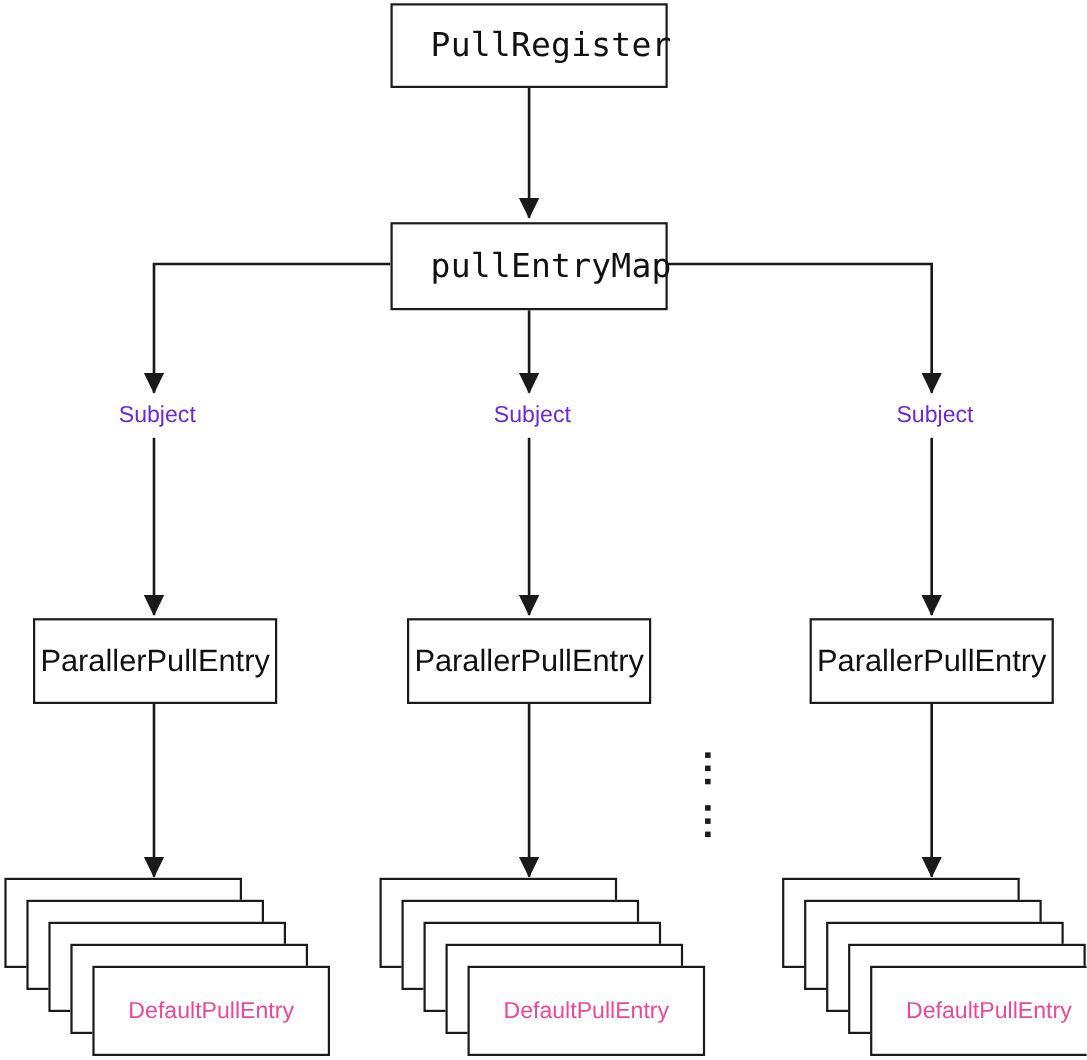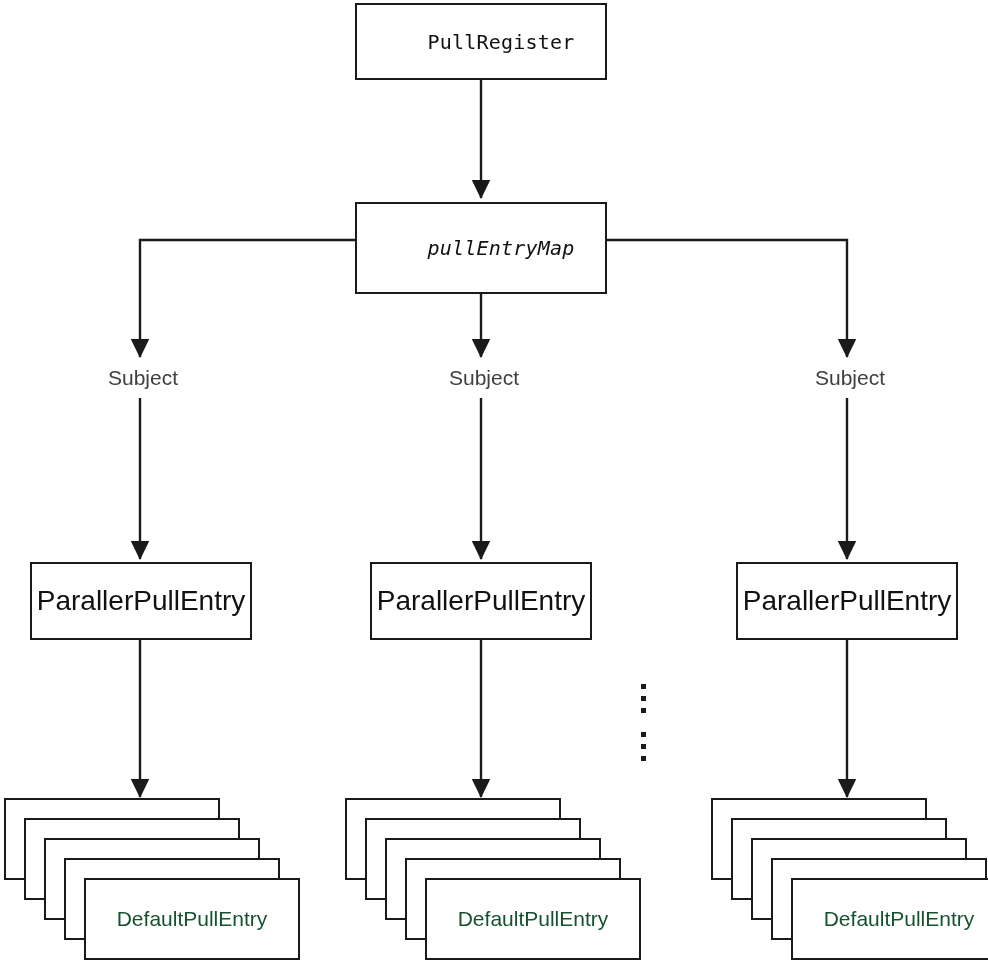--- a/index.html
+++ b/index.html
@@ -34,33 +34,33 @@
     border: 2px solid #1a1a1a;
     display: flex;
     align-items: center;
     justify-content: center;
     text-align: center;
     color: #111111;
     z-index: 5;
   }
   .node-box.mono {
     font-family: "DejaVu Sans Mono", "Liberation Mono", monospace;
-    font-size: 20px;
+    font-size: 30px;
     letter-spacing: 0.2px;
     padding-left: 40px;
   }
   .node-box.sans {
     font-family: "Liberation Sans", sans-serif;
     font-size: 28px;
   }
   .edge-label {
     position: absolute;
     font-family: "Liberation Sans", sans-serif;
     font-size: 21px;
-    color: #404040;
+    color: #6d28d9;
     background: #ffffff;
     white-space: nowrap;
     text-align: center;
     z-index: 6;
     padding: 0 3px;
   }
   
   .stack {
     position: absolute;
     z-index: 5;
@@ -72,21 +72,21 @@
     height: 82px;
     background: #ffffff;
     border: 2px solid #1a1a1a;
   }
   .stack .card.front {
     display: flex;
     align-items: center;
     justify-content: center;
     font-family: "Liberation Sans", sans-serif;
     font-size: 21px;
-    color: #14532d;
+    color: #ec4899;
   }
   .ellipsis-dots {
     position: absolute;
     z-index: 6;
     display: flex;
     flex-direction: column;
     align-items: center;
   }
   .ellipsis-dots .dot {
     width: 5px;
@@ -124,21 +124,21 @@
 
     <line x1="140" y1="640" x2="140" y2="797" stroke="#1a1a1a" stroke-width="2.4" marker-end="url(#arrowhead)"></line>
     <line x1="481" y1="640" x2="481" y2="797" stroke="#1a1a1a" stroke-width="2.4" marker-end="url(#arrowhead)"></line>
     <line x1="847" y1="640" x2="847" y2="797" stroke="#1a1a1a" stroke-width="2.4" marker-end="url(#arrowhead)"></line>
   </svg>
 
   <div class="node-box mono" style="left:355px; top:3px; width:252px; height:77px;">
     <span>PullRegister</span>
   </div>
 
-  <div class="node-box mono" style="left:355px; top:202px; width:252px; height:92px;font-style:italic;">
+  <div class="node-box mono" style="left:355px; top:202px; width:252px; height:80px;">
     <span>pullEntryMap</span>
   </div>
 
   <div class="edge-label" style="left:62px; top:366px; width:156px;">
     <span>Subject</span>
   </div>
   <div class="edge-label" style="left:403px; top:366px; width:156px;">
     <span>Subject</span>
   </div>
   <div class="edge-label" style="left:769px; top:366px; width:156px;">

